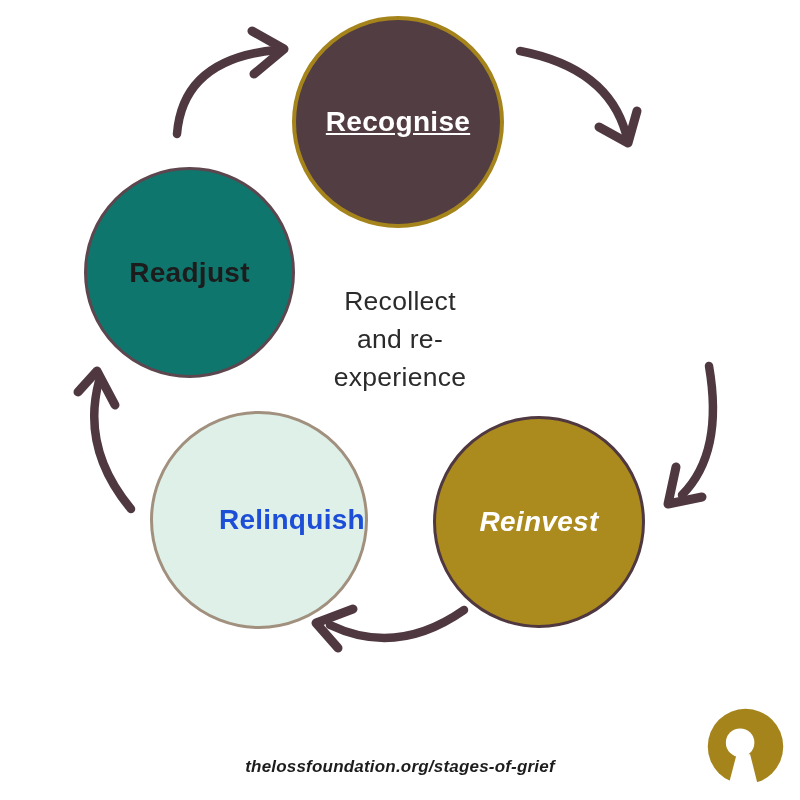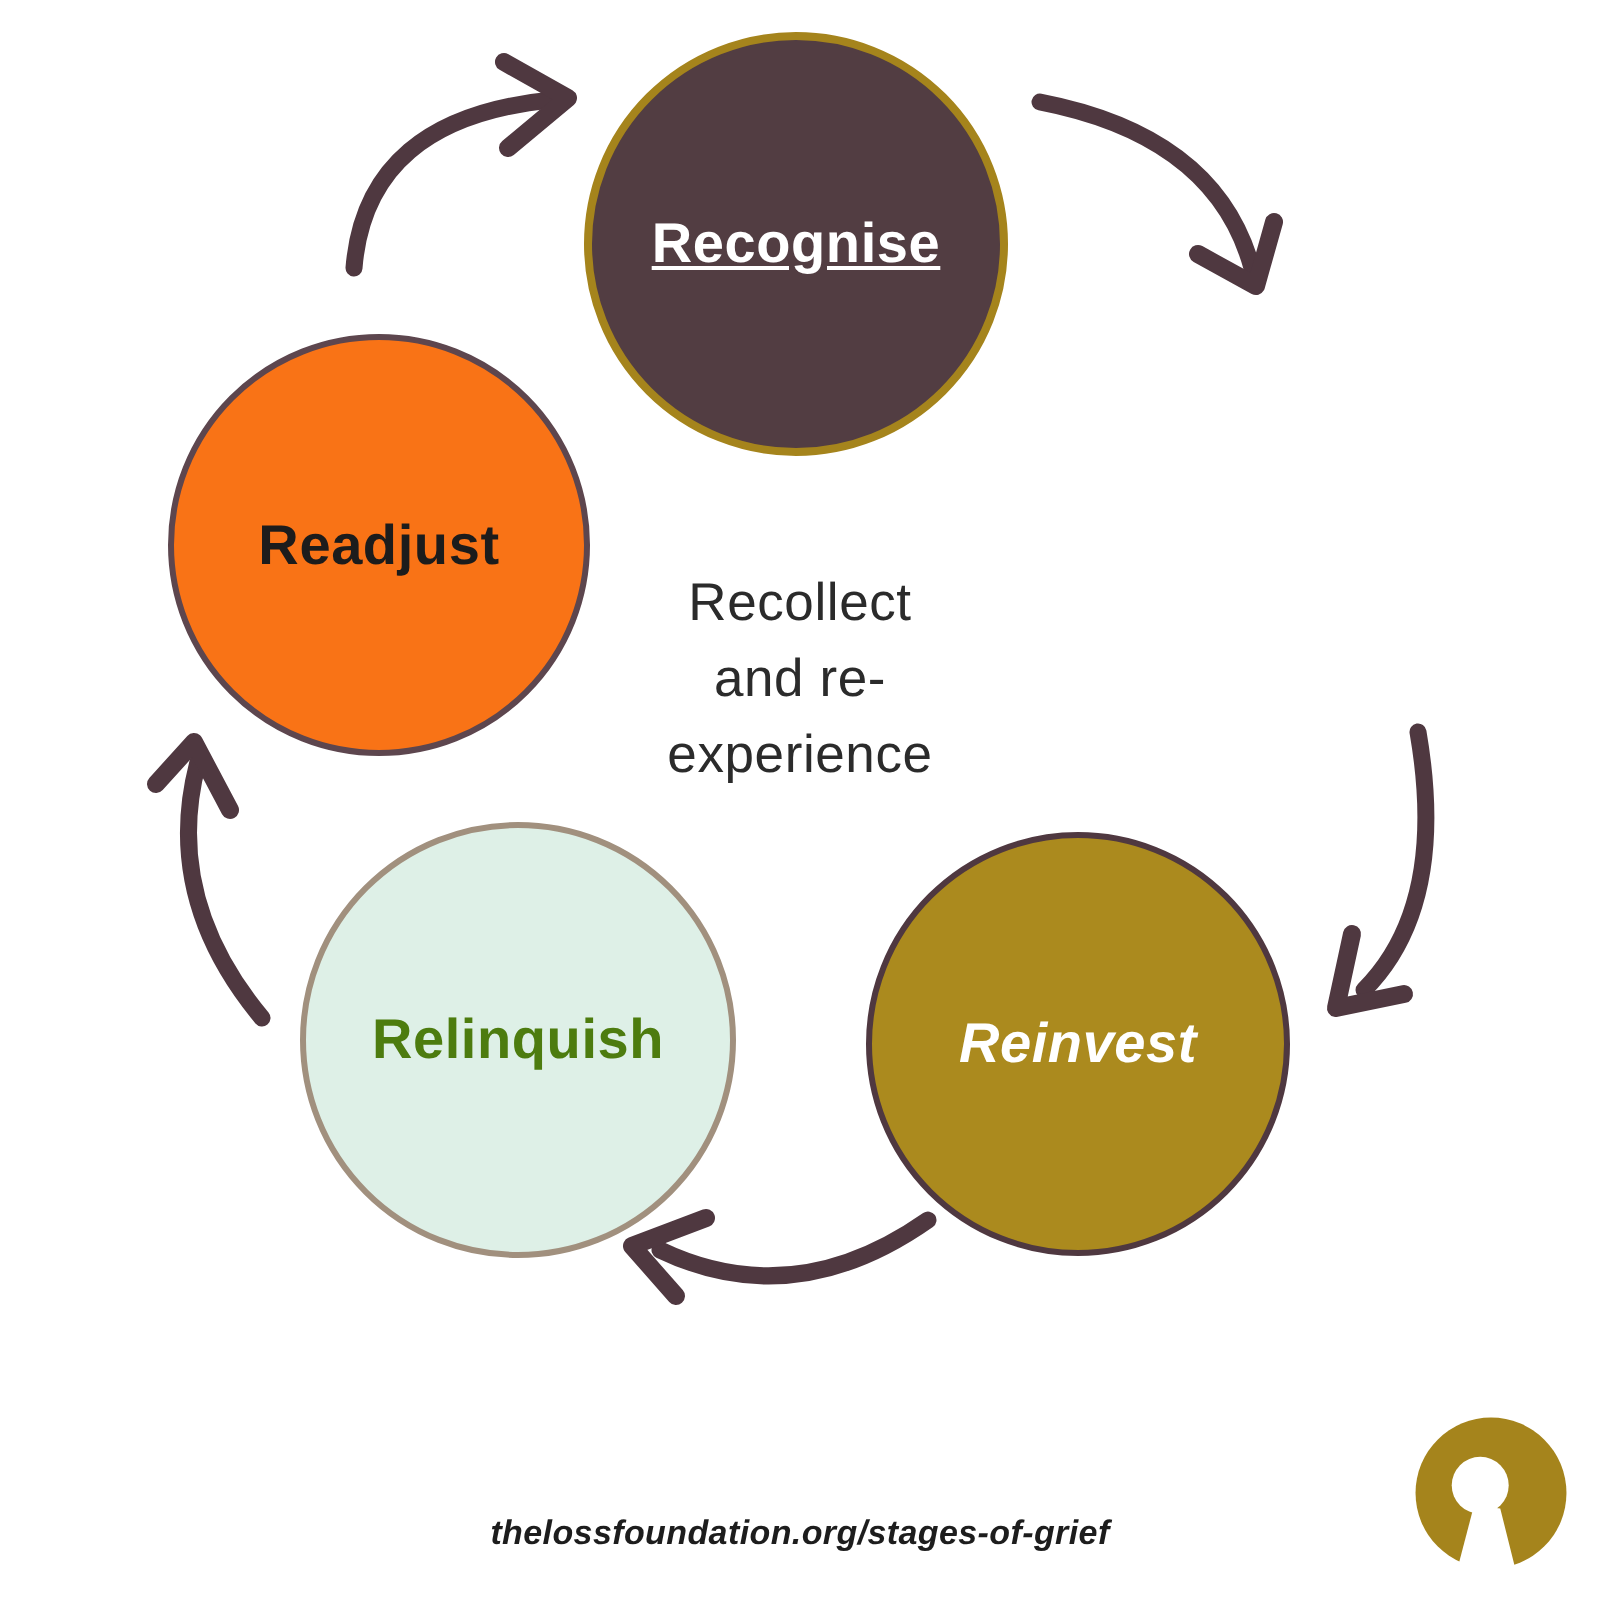--- a/index.html
+++ b/index.html
@@ -110,24 +110,24 @@
       </g>
     </g>
   </svg>
 
   <div class="stage-circle stage-recognise" style="background: rgb(82, 61, 66); border-color: rgb(165, 132, 28); color: rgb(255, 255, 255); text-decoration: underline;">
     <span>Recognise</span>
   </div>
   <div class="stage-circle stage-reinvest" style="background: rgb(171, 138, 30); border-color: rgb(79, 56, 64); color: rgb(255, 255, 255);">
     <span>Reinvest</span>
   </div>
-  <div class="stage-circle stage-relinquish" style="background: rgb(222, 240, 231); border-color: rgb(161, 144, 126); color: #4d7c0f;">
+  <div class="stage-circle stage-relinquish" style="background: rgb(222, 240, 231); border-color: rgb(161, 144, 126); color: #1d4ed8; justify-content: flex-end;">
     <span>Relinquish</span>
   </div>
-  <div class="stage-circle stage-readjust" style="background: #f97316; border-color: rgb(93, 70, 78); color: rgb(28, 28, 28);">
+  <div class="stage-circle stage-readjust" style="background: #0f766e; border-color: rgb(93, 70, 78); color: rgb(28, 28, 28);">
     <span>Readjust</span>
   </div>
 
   <div class="center-text" style="color: rgb(43, 43, 43);">
     <div>Recollect</div>
     <div>and re-</div>
     <div>experience</div>
   </div>
 
 

